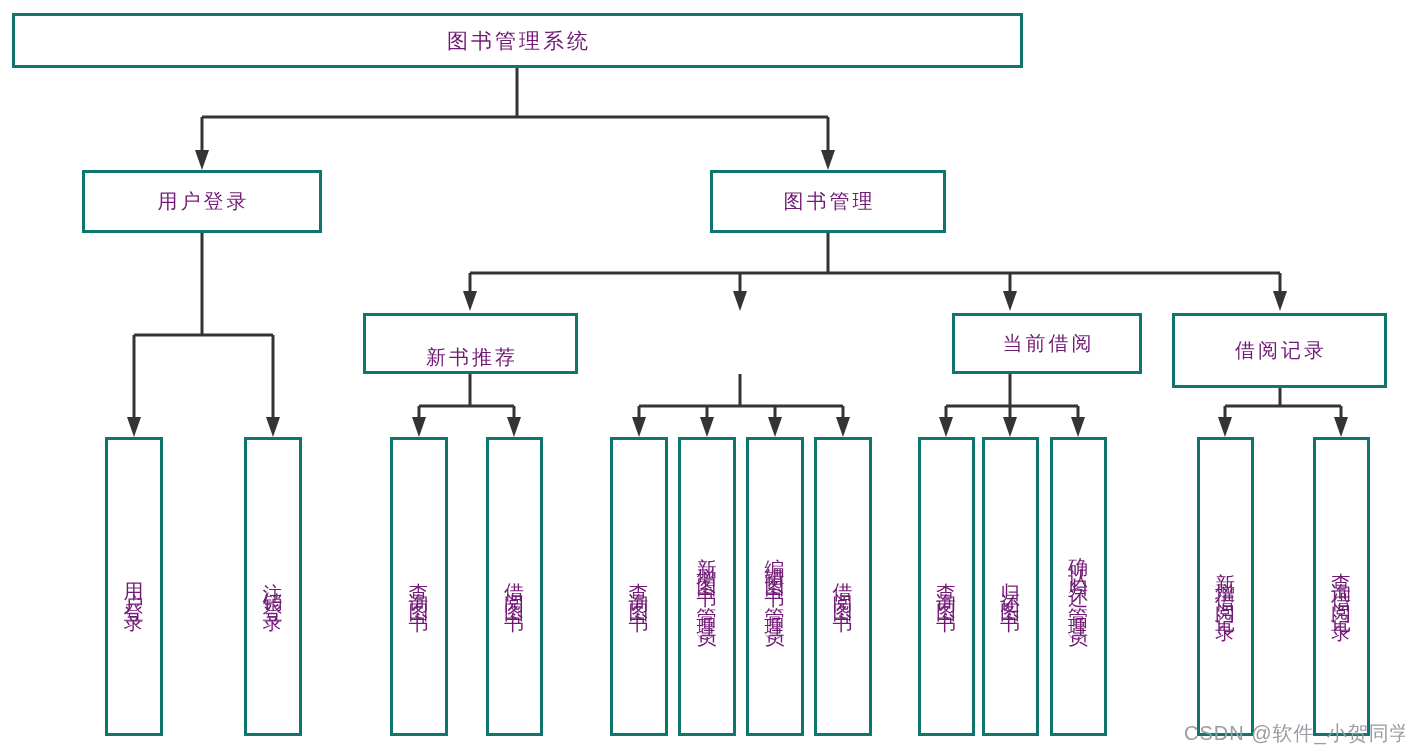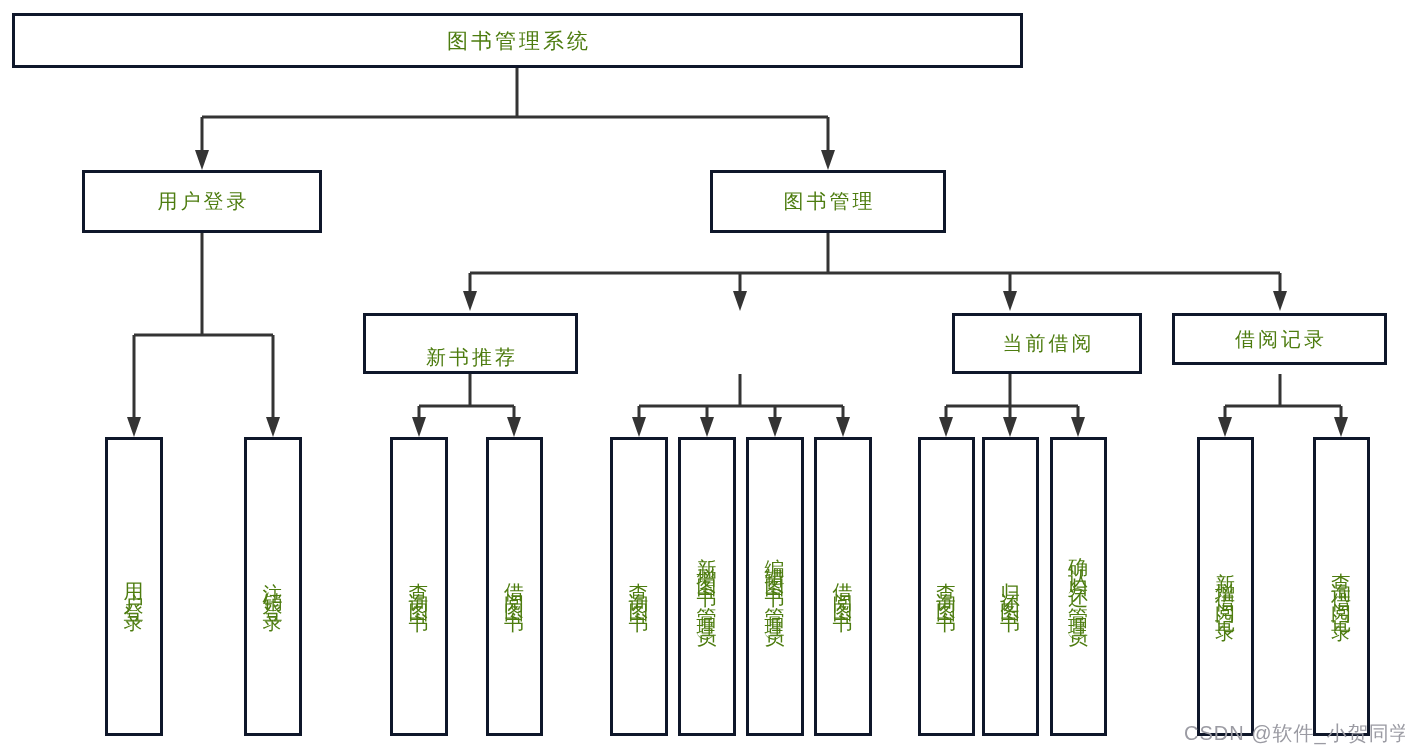--- a/index.html
+++ b/index.html
@@ -22,23 +22,23 @@
     stroke-width: 3;
     fill: none;
   }
   #connectors polygon {
     fill: #343434;
     stroke: none;
   }
   .box {
     position: absolute;
     box-sizing: border-box;
-    border: 3px solid #0f172a;
+    border: 3px solid #0f766e;
     background: #ffffff;
-    color: #4d7c0f;
+    color: #701a75;
     display: flex;
     align-items: center;
     justify-content: center;
     z-index: 2;
   }
   .hlabel {
     font-size: 20px;
     letter-spacing: 3px;
     text-indent: 3px;
     white-space: nowrap;
@@ -133,21 +133,21 @@
   <div class="box" style="left:710px; top:170px; width:236px; height:63px;text-align:right;">
     <span class="hlabel">图书管理</span>
   </div>
 
   <div class="box" style="left:363px; top:313px; width:215px; height:61px;align-items:flex-end;">
     <span class="hlabel">新书推荐</span>
   </div>
   <div class="box" style="left:952px; top:313px; width:190px; height:61px;">
     <span class="hlabel">当前借阅</span>
   </div>
-  <div class="box" style="left:1172px; top:313px; width:215px; height:52px;">
+  <div class="box" style="left:1172px; top:313px; width:215px; height:75px;">
     <span class="hlabel">借阅记录</span>
   </div>
 
   <div class="box" style="left:105px; top:437px; width:58px; height:299px;">
     <span class="vtext">用户登录</span>
   </div>
   <div class="box" style="left:244px; top:437px; width:58px; height:299px;">
     <span class="vtext">注销登录</span>
   </div>
 

